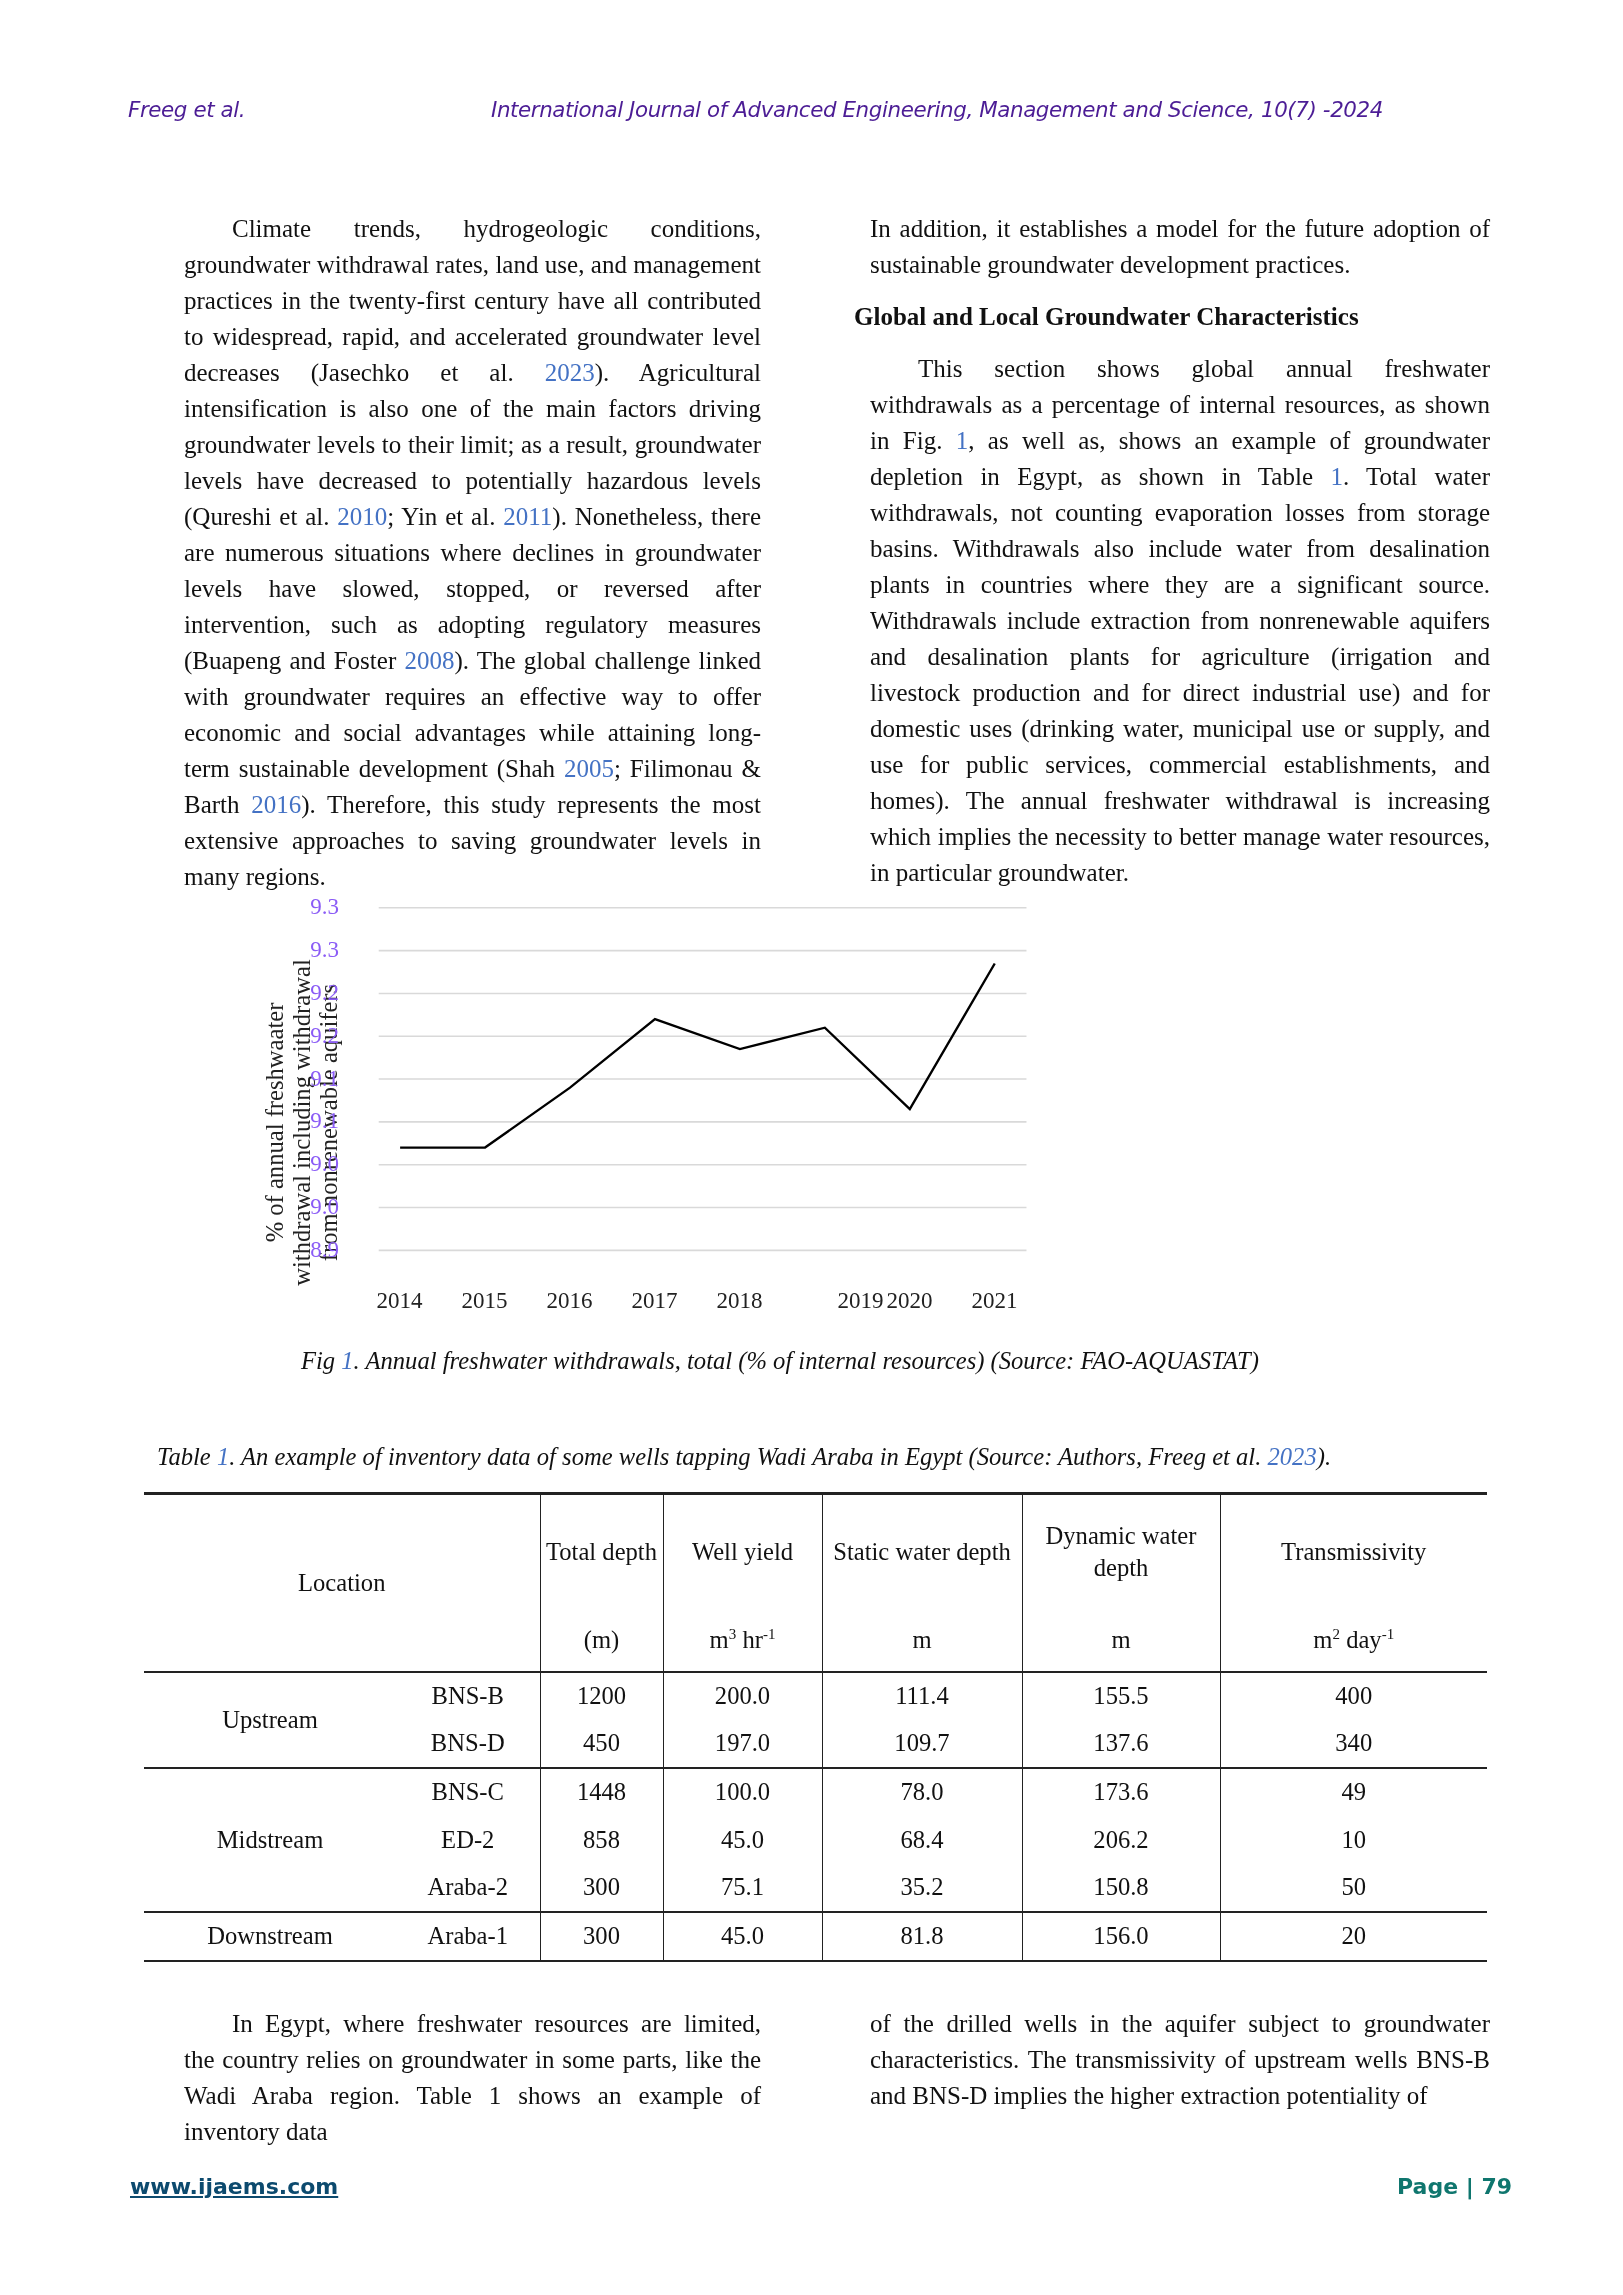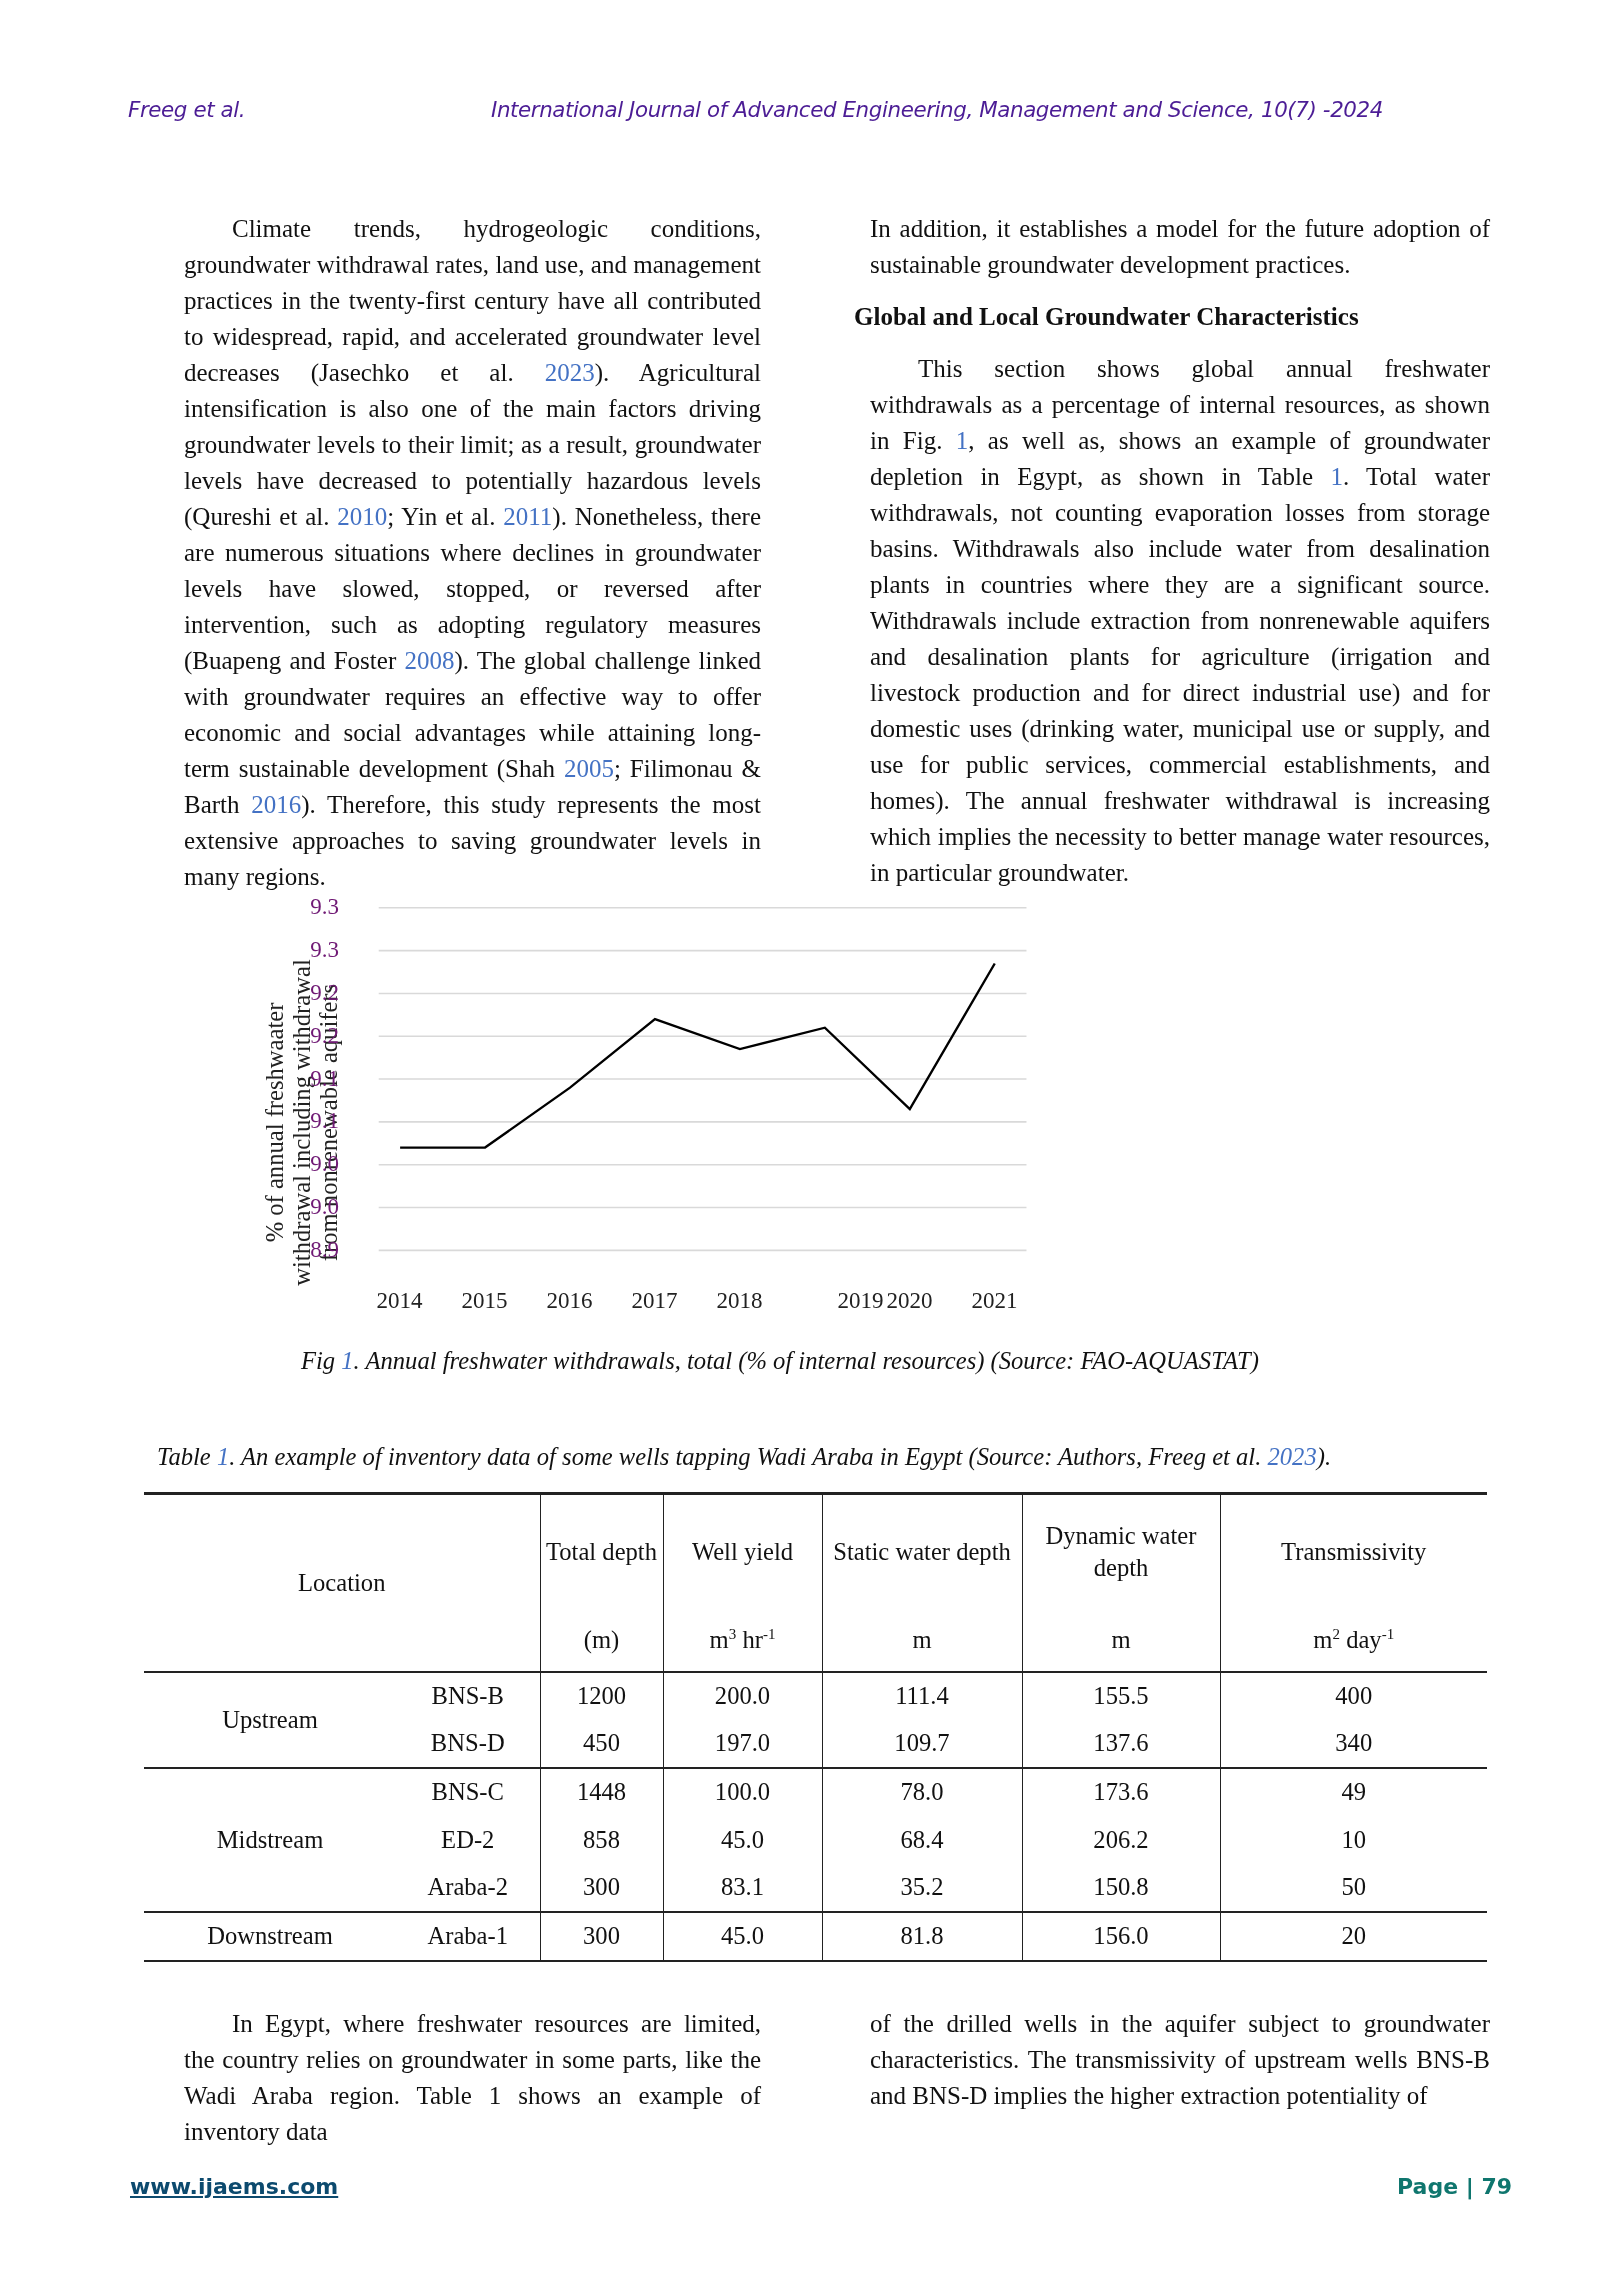--- a/index.html
+++ b/index.html
@@ -10,21 +10,21 @@
   .col { position:absolute; font-family:"Liberation Serif", serif; font-size:25px; line-height:36px; text-align:justify; color:#111; }
   .col p { margin:16px; }
   .indent { text-indent:48px; }
   .left-col { left:168px; width:609px; top:195px; }
   .right-col { left:854px; width:652px; top:195px; }
   .sec-h { font-weight:bold; margin:8px 0 6.3px 0 !important; }
   .link { color:#4472c4; }
   
   .chart { position:absolute; left:190px; top:888px; width:999px; height:444px; }
   .ylabel { position:absolute; left:-95px; top:194px; width:412px; transform:rotate(-90deg); transform-origin:center; text-align:center; font-family:"Liberation Serif", serif; font-size:24.6px; line-height:27px; color:#222; }
-  .ytick { position:absolute; left:101px; width:48px; text-align:right; font-family:"Liberation Serif", serif; font-size:23px; color:#701a75; }
+  .ytick { position:absolute; left:101px; width:48px; text-align:right; font-family:"Liberation Serif", serif; font-size:23px; color:#8b5cf6; }
   .xtick { position:absolute; top:400px; width:63px; margin-left:-32px; text-align:center; font-family:"Liberation Serif", serif; font-size:23px; color:#222; }
   .caption { position:absolute; font-family:"Liberation Serif", serif; font-style:italic; font-size:24.6px; color:#111; white-space:nowrap; }
   .fig-cap { left:301px; top:1347px; }
   .tab-cap { left:157px; top:1443px; }
   
   table.inv { position:absolute; left:144px; top:1492px; width:1343px; border-collapse:collapse; font-family:"Liberation Serif", serif; font-size:24.6px; color:#111; }
   table.inv td { text-align:center; padding:0; vertical-align:middle; }
   .vb { border-left:1.6px solid #222; }
   .top-rule { border-top:3.2px solid #222; }
   .grp-rule td { border-top:2.4px solid #222; }
@@ -163,21 +163,21 @@
         <td>ED-2</td>
         <td class="vb">858</td>
         <td class="vb">45.0</td>
         <td class="vb">68.4</td>
         <td class="vb">206.2</td>
         <td class="vb">10</td>
       </tr>
       <tr style="height: 48px;">
         <td>Araba-2</td>
         <td class="vb">300</td>
-        <td class="vb">83.1</td>
+        <td class="vb">75.1</td>
         <td class="vb">35.2</td>
         <td class="vb">150.8</td>
         <td class="vb">50</td>
       </tr>
       <tr class="grp-rule bot-rule" style="height: 49px;">
         <td rowspan="1" style="border-bottom: 2.4px solid rgb(34, 34, 34);">Downstream</td>
         <td>Araba-1</td>
         <td class="vb">300</td>
         <td class="vb">45.0</td>
         <td class="vb">81.8</td>

